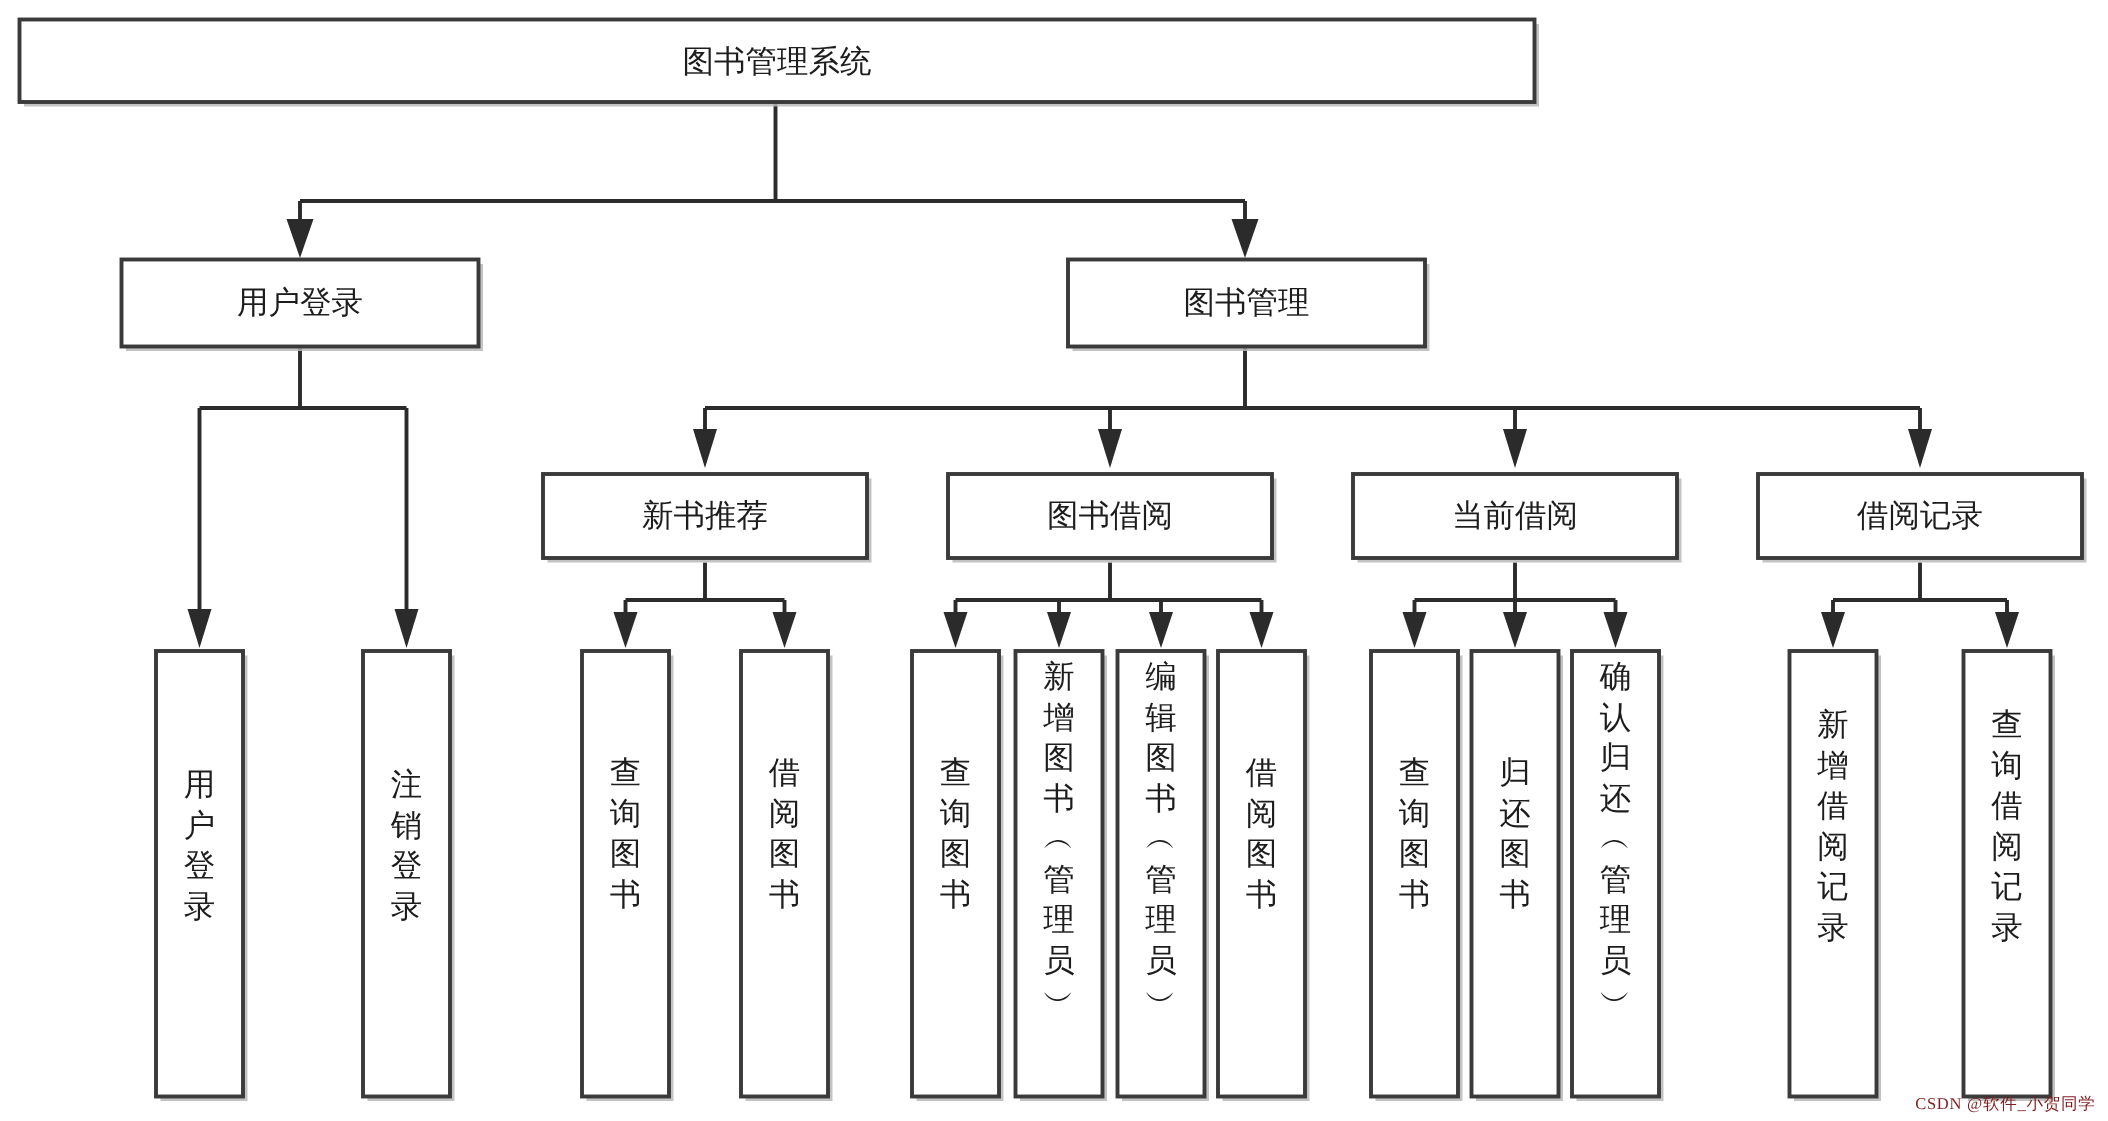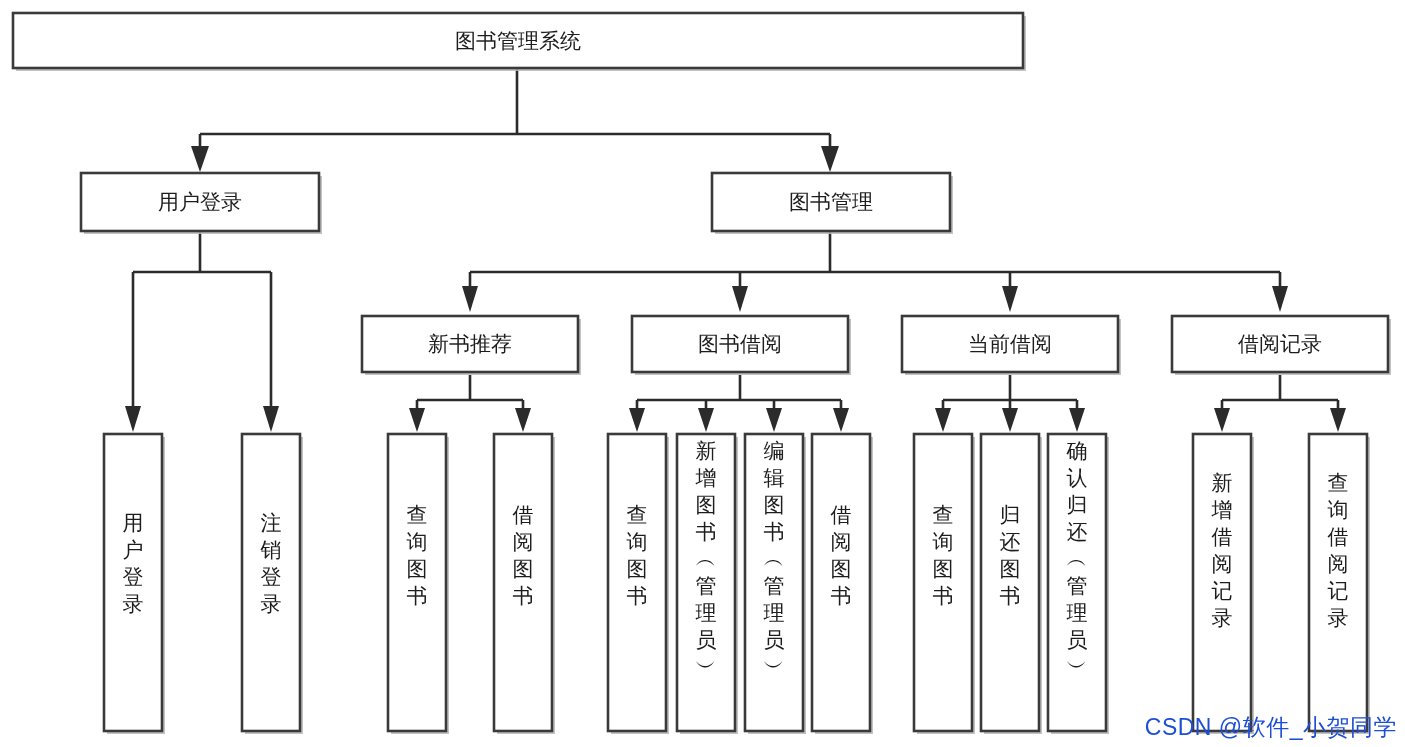--- a/index.html
+++ b/index.html
@@ -58,23 +58,23 @@
   .node-label-v {
     fill: #1d1d1d;
     font-family: "DejaVu Sans", "Liberation Sans", sans-serif;
     font-size: 21px;
     text-anchor: middle;
   }
   .watermark-text {
     position: absolute;
     right: 8px;
     bottom: 4px;
-    font-family: Liberation Sans, sans-serif;
-    font-size: 23px;
-    color: #1d4ed8;
+    font-family: Liberation Serif, serif;
+    font-size: 11px;
+    color: #7f1d1d;
     letter-spacing: 0.5px;
     white-space: nowrap;
     pointer-events: none;
   }
 </style>
 </head>
 <body>
 
 <div id="diagram-root">
 

